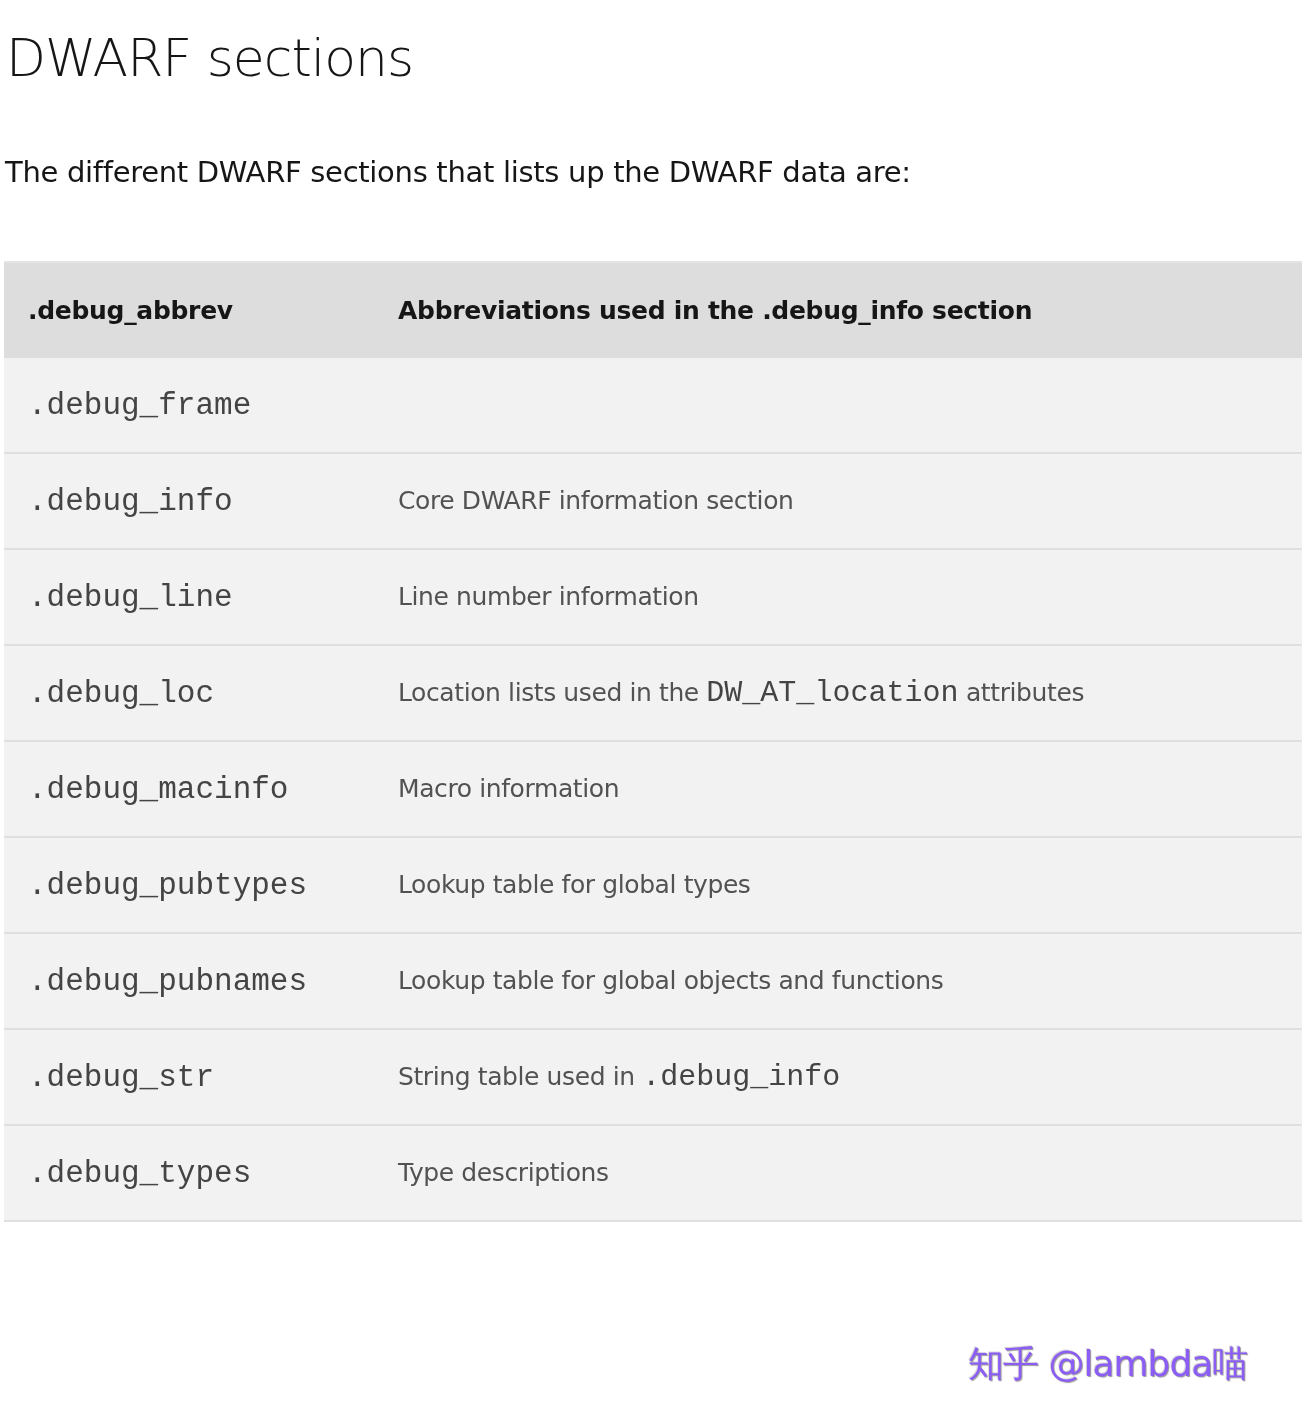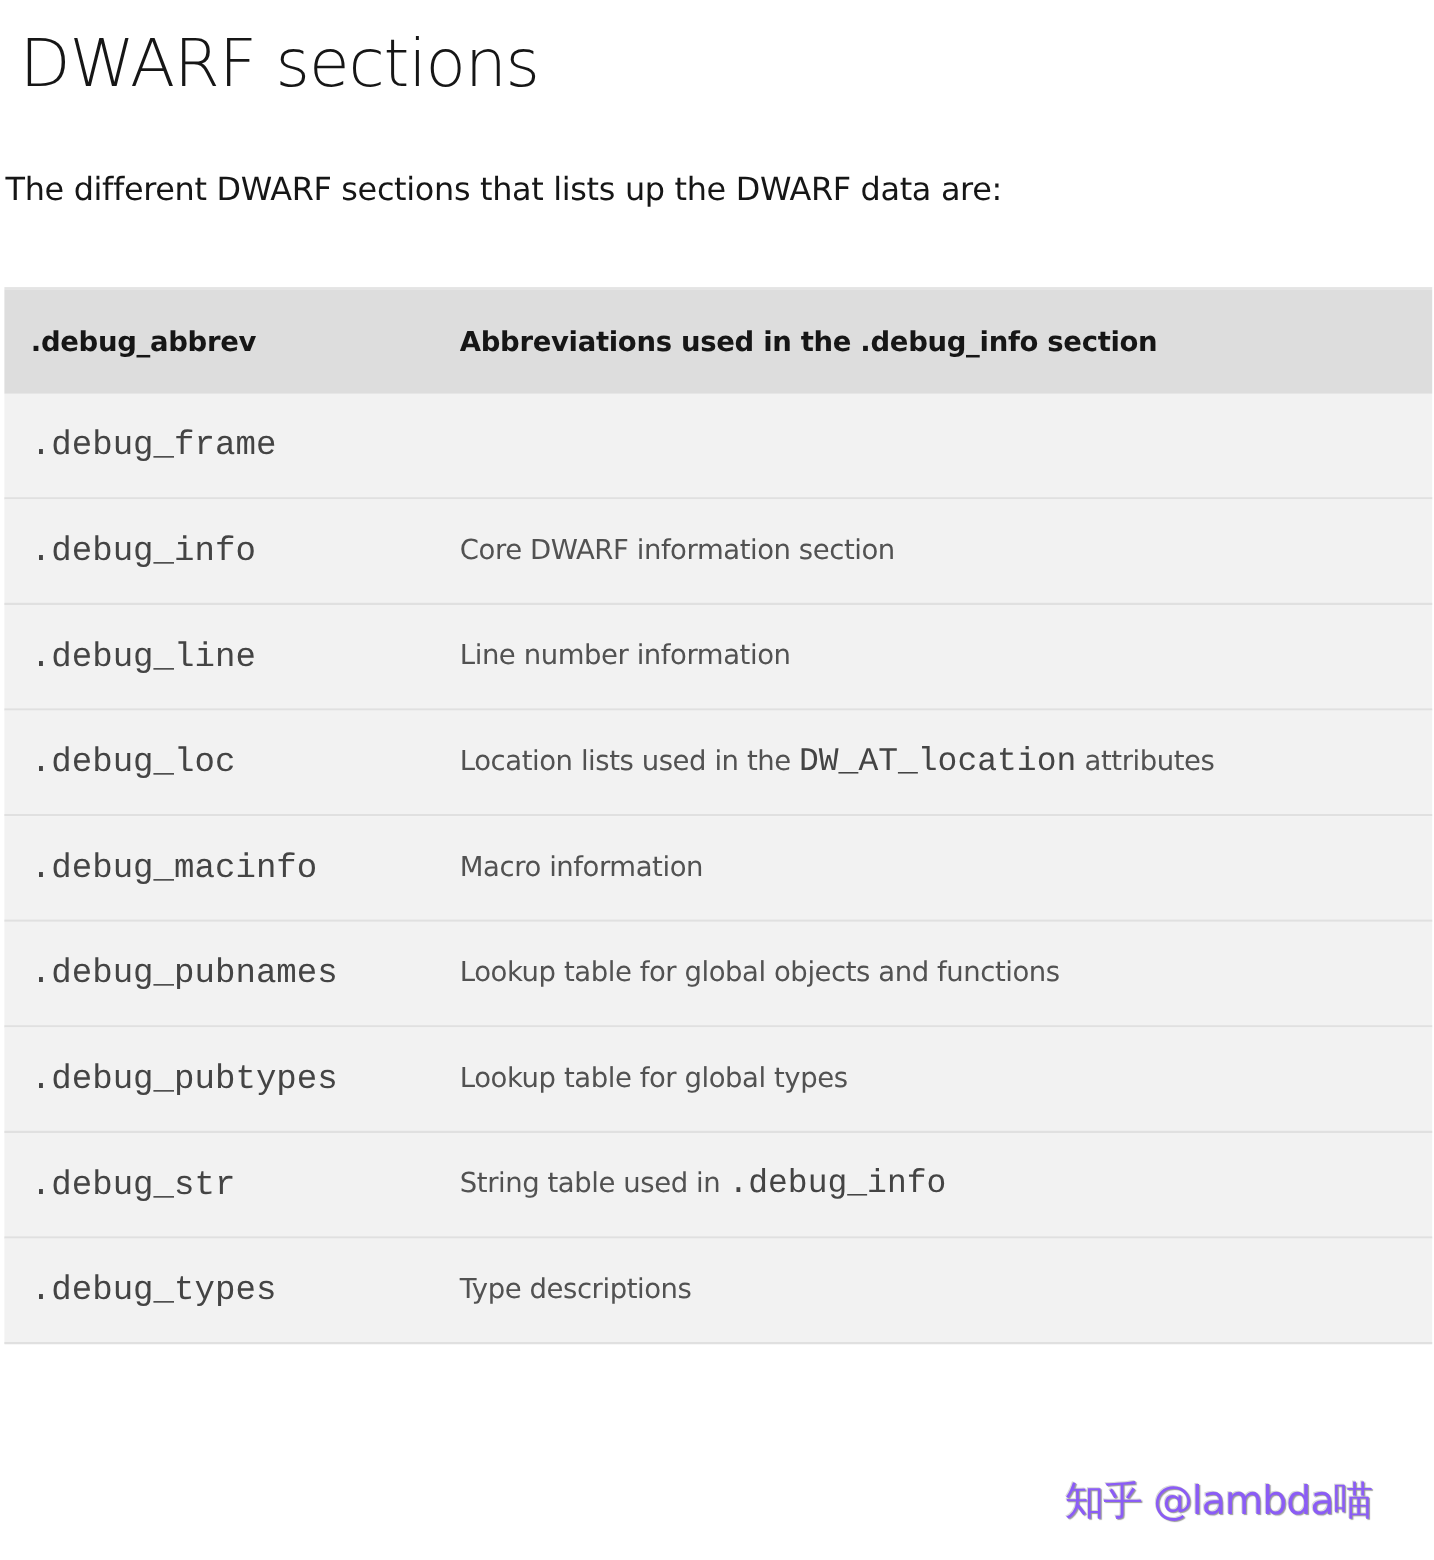--- a/index.html
+++ b/index.html
@@ -1,27 +1,27 @@
 <!DOCTYPE html>
 <html><head>
 <meta charset="utf-8">
 <style>
   html, body { margin: 0; padding: 0; background: #ffffff; }
   body { width: 1304px; height: 1418px; position: relative; overflow: hidden;
          font-family: "Liberation Sans", sans-serif; color: #161616; }
-  .title { position: absolute; left: 18px; top: 8px; margin: 0;
+  .title { position: absolute; left: 6px; top: 8px; margin: 0;
            font-family: "DejaVu Sans", sans-serif; font-weight: 200;
-           font-size: 60px; line-height: 100px; letter-spacing: -1px; color: #161616; }
+           font-size: 52px; line-height: 100px; letter-spacing: -1px; color: #161616; }
   .intro { position: absolute; left: 5px; top: 152px; margin: 0;
            font-family: "DejaVu Sans", sans-serif; font-size: 29px; line-height: 40px;
            color: #161616; letter-spacing: -0.3px; }
   .table { position: absolute; left: 4px; top: 261px; width: 1298px;
            border-top: 2px solid #e4e4e4; }
   .row { display: flex; align-items: center; height: 94px;
-         background: #f2f2f2; border-bottom: 2px solid #e0e0e0; gap: 20px; }
+         background: #f2f2f2; border-bottom: 2px solid #e0e0e0; }
   .row.header { background: #dddddd; height: 95px; border-bottom: none; }
   .c1 { width: 394px; padding-left: 24px; box-sizing: border-box; }
   .c2 { flex: 1; }
   .header .c1, .header .c2 { font-family: "DejaVu Sans", sans-serif; font-weight: bold;
            font-size: 25px; color: #161616; letter-spacing: -0.3px; }
   .mono { font-family: "Liberation Mono", monospace; font-size: 31px; color: #444444; }
   .desc { font-family: "DejaVu Sans", sans-serif; font-size: 25px; color: #525252;
           letter-spacing: -0.4px; }
   .desc .code { font-family: "Liberation Mono", monospace; font-size: 30px; color: #444444;
                 letter-spacing: 0; }
@@ -54,26 +54,26 @@
       </div>
       <div class="row">
         <div class="c1 mono">.debug_loc</div>
         <div class="c2 desc"><span>Location lists used in the </span><span class="code">DW_AT_location</span><span> attributes</span></div>
       </div>
       <div class="row">
         <div class="c1 mono">.debug_macinfo</div>
         <div class="c2 desc"><span>Macro information</span><span class="code"></span><span></span></div>
       </div>
       <div class="row">
+        <div class="c1 mono">.debug_pubtypes</div>
+        <div class="c2 desc"><span>Lookup table for global types</span><span class="code"></span><span></span></div>
+      </div>
+      <div class="row">
         <div class="c1 mono">.debug_pubnames</div>
         <div class="c2 desc"><span>Lookup table for global objects and functions</span><span class="code"></span><span></span></div>
-      </div>
-      <div class="row">
-        <div class="c1 mono">.debug_pubtypes</div>
-        <div class="c2 desc"><span>Lookup table for global types</span><span class="code"></span><span></span></div>
       </div>
       <div class="row">
         <div class="c1 mono">.debug_str</div>
         <div class="c2 desc"><span>String table used in </span><span class="code">.debug_info</span><span></span></div>
       </div>
       <div class="row">
         <div class="c1 mono">.debug_types</div>
         <div class="c2 desc"><span>Type descriptions</span><span class="code"></span><span></span></div>
       </div>
     </div>

